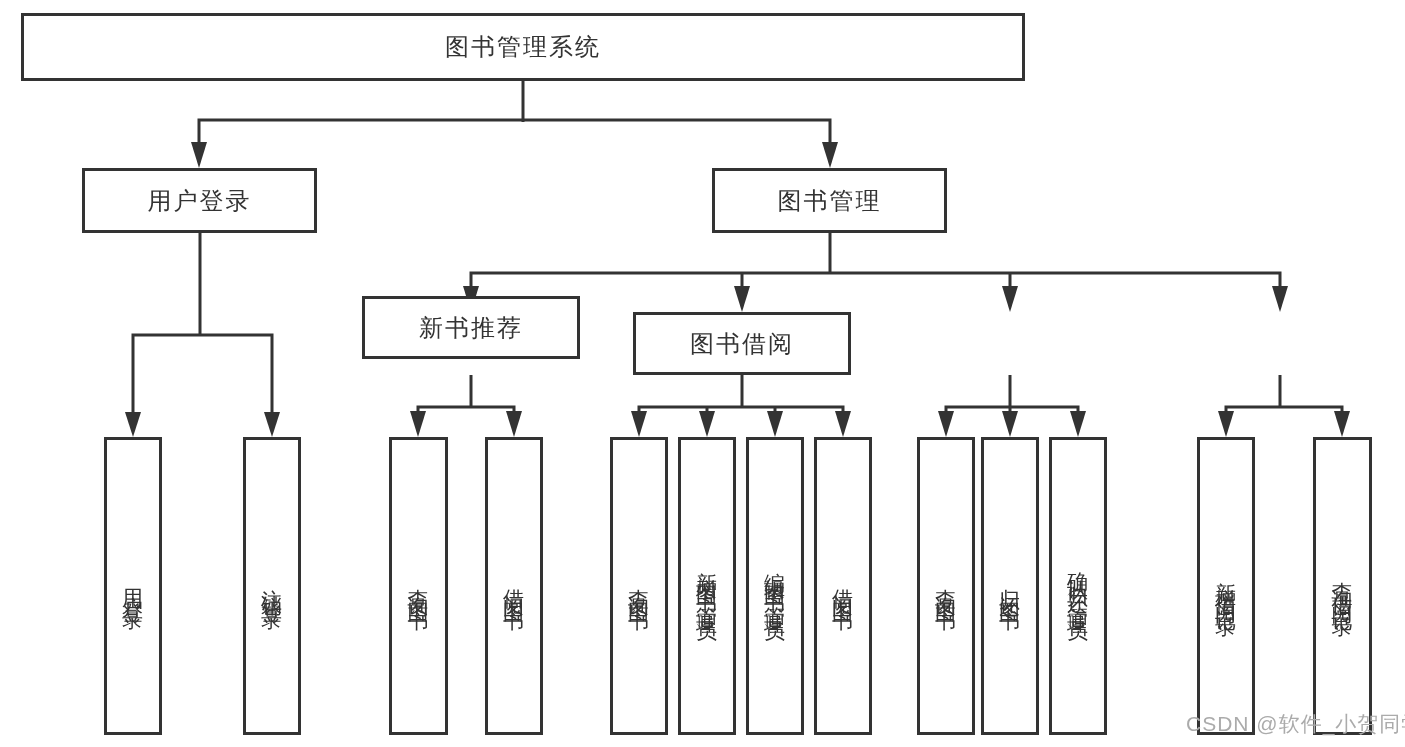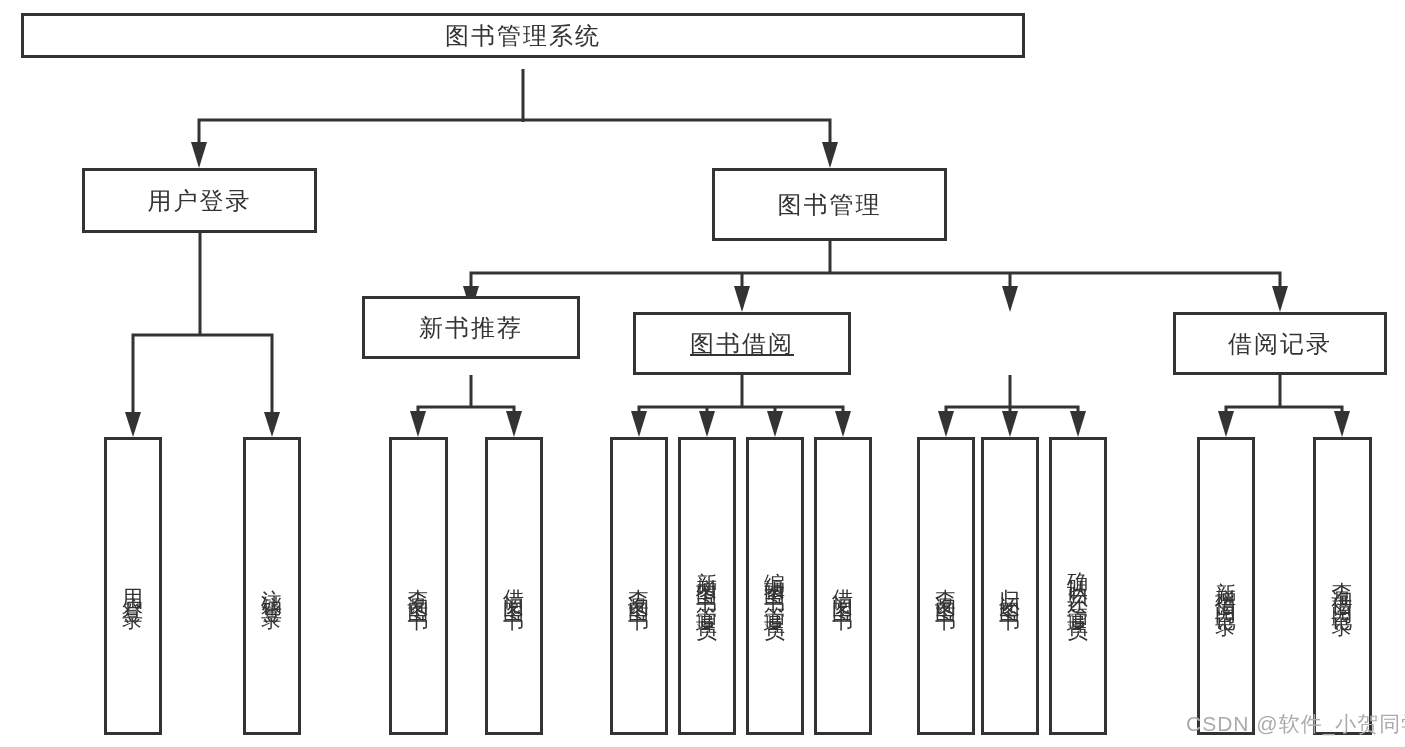--- a/index.html
+++ b/index.html
@@ -108,28 +108,27 @@
 
       <polygon points="938,411 954,411 946,437"></polygon>
       <polygon points="1002,411 1018,411 1010,437"></polygon>
       <polygon points="1070,411 1086,411 1078,437"></polygon>
 
       <polygon points="1218,411 1234,411 1226,437"></polygon>
       <polygon points="1334,411 1350,411 1342,437"></polygon>
     </g>
   </svg>
 
-  <div class="box h-box" style="left:21px; top:13px; width:1004px; height:45px;">图书管理系统</div>
+  <div class="box h-box" style="left:21px; top:13px; width:1004px; height:68px;">图书管理系统</div>
 
   <div class="box h-box" style="left:82px; top:168px; width:235px; height:65px;">用户登录</div>
-  <div class="box h-box" style="left:712px; top:168px; width:235px; height:73px;">图书管理</div>
+  <div class="box h-box" style="left:712px; top:168px; width:235px; height:65px;">图书管理</div>
 
   <div class="box h-box" style="left:362px; top:296px; width:218px; height:63px;">新书推荐</div>
-  <div class="box h-box" style="left:633px; top:312px; width:218px; height:63px;text-decoration:underline;">图书借阅</div>
-  <div class="box h-box" style="left:1173px; top:312px; width:214px; height:63px;">借阅记录</div>
+  <div class="box h-box" style="left:633px; top:312px; width:218px; height:63px;">图书借阅</div>
 
   <div class="box v-box" style="left:104px; top:437px; width:58px; height:298px;">用户登录</div>
   <div class="box v-box" style="left:243px; top:437px; width:58px; height:298px;">注销登录</div>
 
   <div class="box v-box" style="left:389px; top:437px; width:59px; height:298px;">查询图书</div>
   <div class="box v-box" style="left:485px; top:437px; width:58px; height:298px;">借阅图书</div>
 
   <div class="box v-box" style="left:610px; top:437px; width:58px; height:298px;">查询图书</div>
   <div class="box v-box" style="left:678px; top:437px; width:58px; height:298px;">新增图书（管理员）</div>
   <div class="box v-box" style="left:746px; top:437px; width:58px; height:298px;">编辑图书（管理员）</div>

